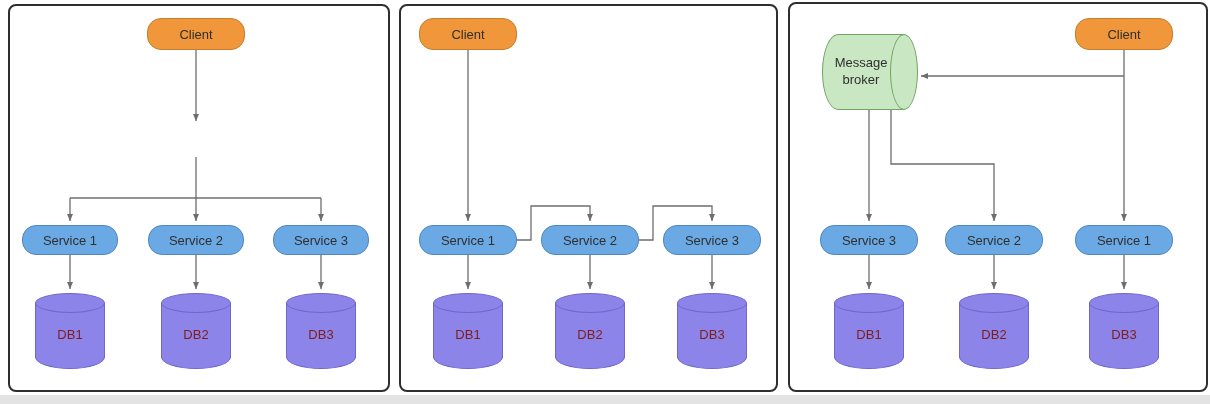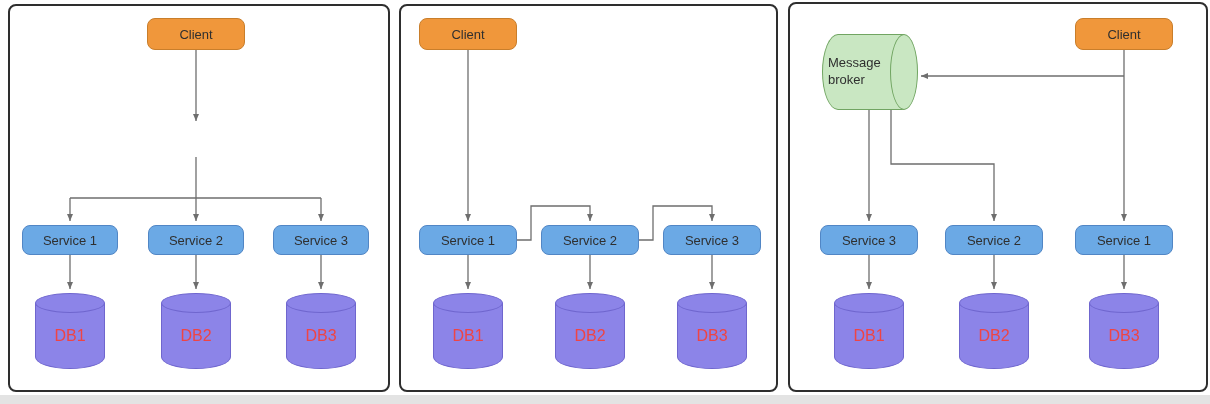--- a/index.html
+++ b/index.html
@@ -14,28 +14,28 @@
     background: #ffffff;
   }
   .edges { position: absolute; left: 0; top: 0; }
   .edge { stroke: var(--arrow, #6e6e6e); stroke-width: 1.3; fill: none; }
   .ahp { fill: var(--arrow, #6e6e6e); }
 
   .node {
     position: absolute;
     display: flex; align-items: center; justify-content: center;
     font-size: 13px; color: #2f2f2f;
-    border-radius: 8px;
+    border-radius: 14px;
     text-align: center;
   }
   .client  { background: var(--client-fill, #f0973b); border: 1.5px solid var(--client-stroke, #c97e2b); }
   .service { background: var(--service-fill, #6ba9e5); border: 1.5px solid var(--service-stroke, #5186c5); }
 
   
-  .cyl { position: absolute; font-size: 16px; color: #ef4444; }
+  .cyl { position: absolute; font-size: 13px; color: #7f1d1d; }
   .cyl i { display: block; }
   .cyl-body {
     position: absolute; left: 0; right: 0; top: 10px; bottom: 0;
     background: var(--db-fill, #8c84e8);
     border: 1.5px solid var(--db-stroke, #6f66ce);
     border-top: none;
     border-radius: 0 0 50% 50% / 0 0 12px 12px;
   }
   .cyl-top {
     position: absolute; left: 0; right: 0; top: 0; height: 20px;
@@ -57,21 +57,21 @@
   }
   .broker-cap {
     position: absolute; right: 0; top: 0; bottom: 0; width: 28px;
     background: var(--broker-fill, #c9e7c2);
     border: 1.5px solid var(--broker-stroke, #71a562);
     border-radius: 50%;
   }
   .broker-label {
     position: absolute; left: 6px; right: 24px; top: 50%;
     transform: translateY(-50%);
-    line-height: 1.3;
+    text-align: center; line-height: 1.3;
   }
 
   .bottom-strip { position: absolute; left: 0; top: 395; width: 1210px; height: 9px; background: #e3e3e3; }
 </style>
 </head>
 <body>
 
 <div class="stage">
 
   <div class="panel" style="left:8px;top:4px;width:382px;height:388px">

